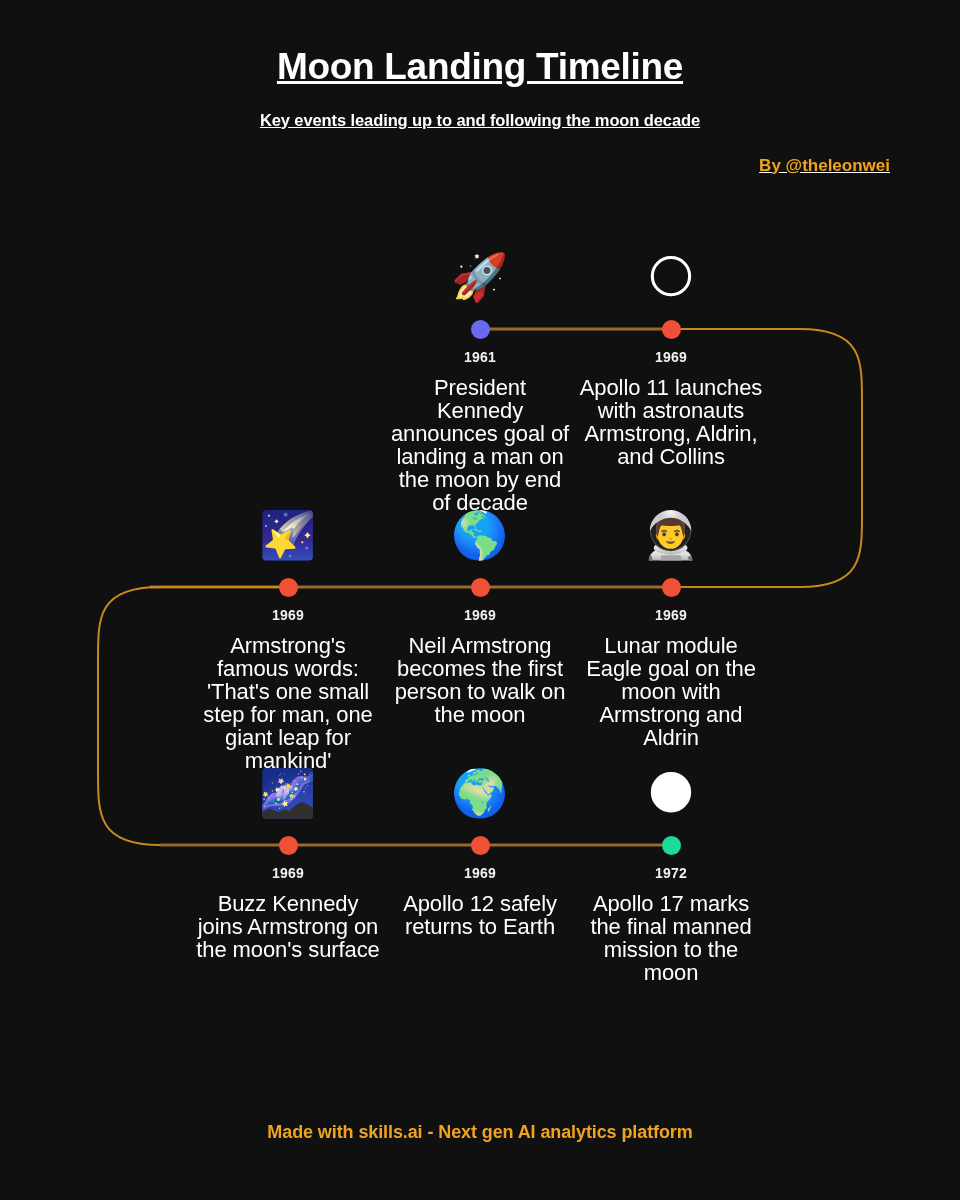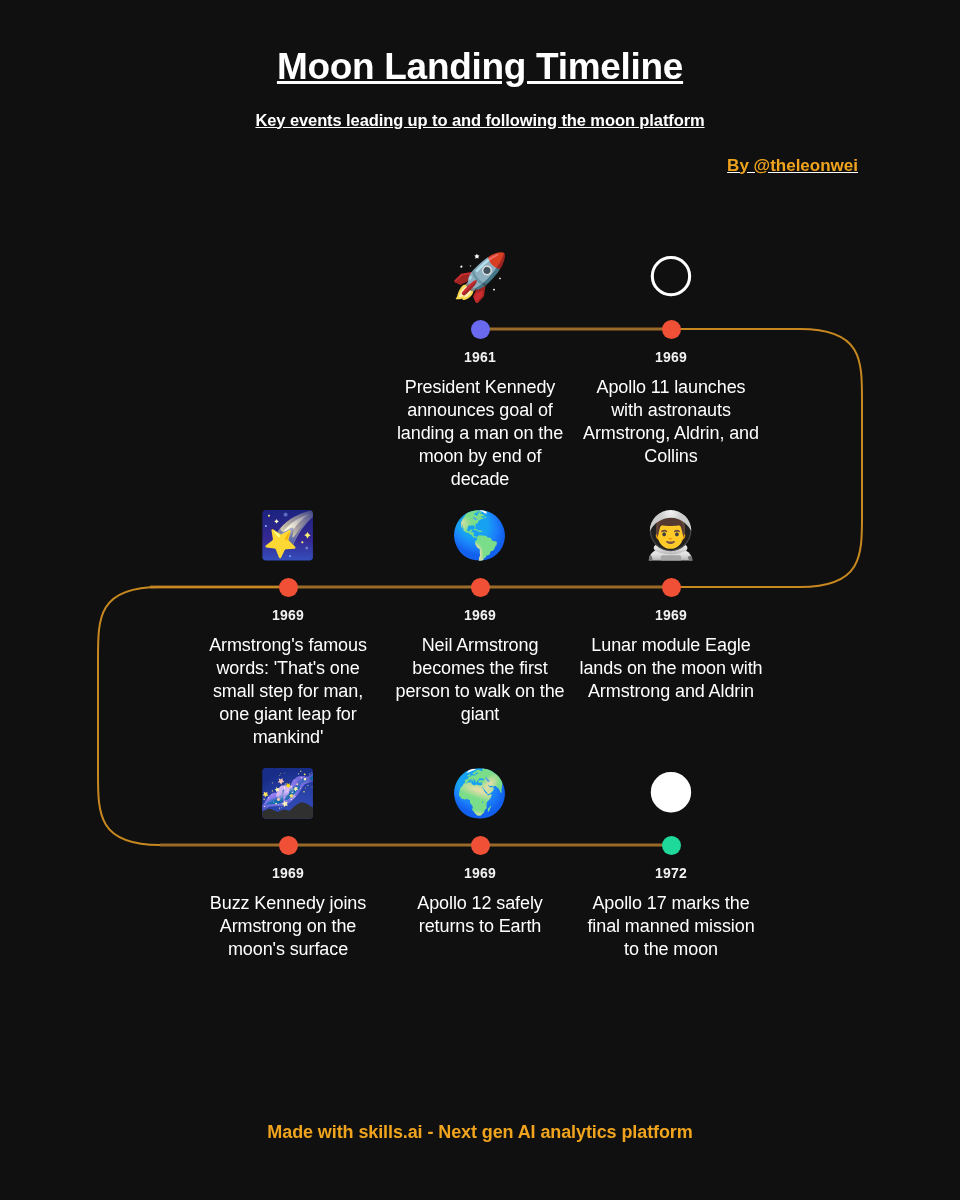--- a/index.html
+++ b/index.html
@@ -37,21 +37,21 @@
   }
   .subtitle {
     margin-top: 22px;
     font-size: 16.5px;
     font-weight: bold;
     color: #ffffff;
     letter-spacing: -0.1px;
   }
   .byline {
     margin-top: 26px;
-    padding-right: 102px;
+    padding-right: 70px;
     text-align: right;
     font-size: 17px;
     font-weight: bold;
     color: #f0a41e;
   }
 
   
   .timeline {
     position: absolute;
     left: 0;
@@ -113,21 +113,21 @@
     font-weight: bold;
     color: #f2f2f2;
     text-align: center;
     letter-spacing: 0.2px;
   }
   .desc {
     position: absolute;
     left: 4px;
     width: 184px;
     top: 47px;
-    font-size: 18px;
+    font-size: 22px;
     line-height: 23px;
     color: #ffffff;
     text-align: center;
     letter-spacing: -0.1px;
   }
 
   
   .footer {
     position: absolute;
     left: 0;
@@ -144,21 +144,21 @@
     color: #f0a41e;
   }
 </style>
 </head>
 <body>
 
 <div class="page">
 
   <div class="header">
     <div class="title">Moon Landing Timeline</div>
-    <div class="subtitle">Key events leading up to and following the moon platform</div>
+    <div class="subtitle">Key events leading up to and following the moon decade</div>
     <div class="byline">By @theleonwei</div>
   </div>
 
   <div class="timeline">
     <svg width="960" height="1200" viewBox="0 0 960 1200" fill="none" xmlns="http://www.w3.org/2000/svg">
 
       <path id="seg-r1" d="M480 329 H671" stroke="#9a6a28" stroke-width="3"></path>
 
       <path id="curve-right" d="M671 329 H800 C862 329 862 360 862 400 L862 516 C862 556 862 587 800 587 H671" stroke="#c7881f" stroke-width="2" fill="none"></path>
 
@@ -196,28 +196,28 @@
         <div class="emoji">🌠</div>
         <div class="dot" style="background:#f05136;"></div>
         <div class="year">1969</div>
         <div class="desc">Armstrong's famous words: 'That's one small step for man, one giant leap for mankind'</div>
       </div>
 
       <div class="cell" style="left:480px;">
         <div class="emoji">🌎</div>
         <div class="dot" style="background:#f05136;"></div>
         <div class="year">1969</div>
-        <div class="desc">Neil Armstrong becomes the first person to walk on the giant</div>
+        <div class="desc">Neil Armstrong becomes the first person to walk on the moon</div>
       </div>
 
       <div class="cell" style="left:671px;">
         <div class="emoji">👨‍🚀</div>
         <div class="dot" style="background:#f05136;"></div>
         <div class="year">1969</div>
-        <div class="desc">Lunar module Eagle lands on the moon with Armstrong and Aldrin</div>
+        <div class="desc">Lunar module Eagle goal on the moon with Armstrong and Aldrin</div>
       </div>
 
     </div>
 
     <div class="row" style="top:845px;">
 
       <div class="cell" style="left:288px;">
         <div class="emoji">🌌</div>
         <div class="dot" style="background:#f05136;"></div>
         <div class="year">1969</div>

